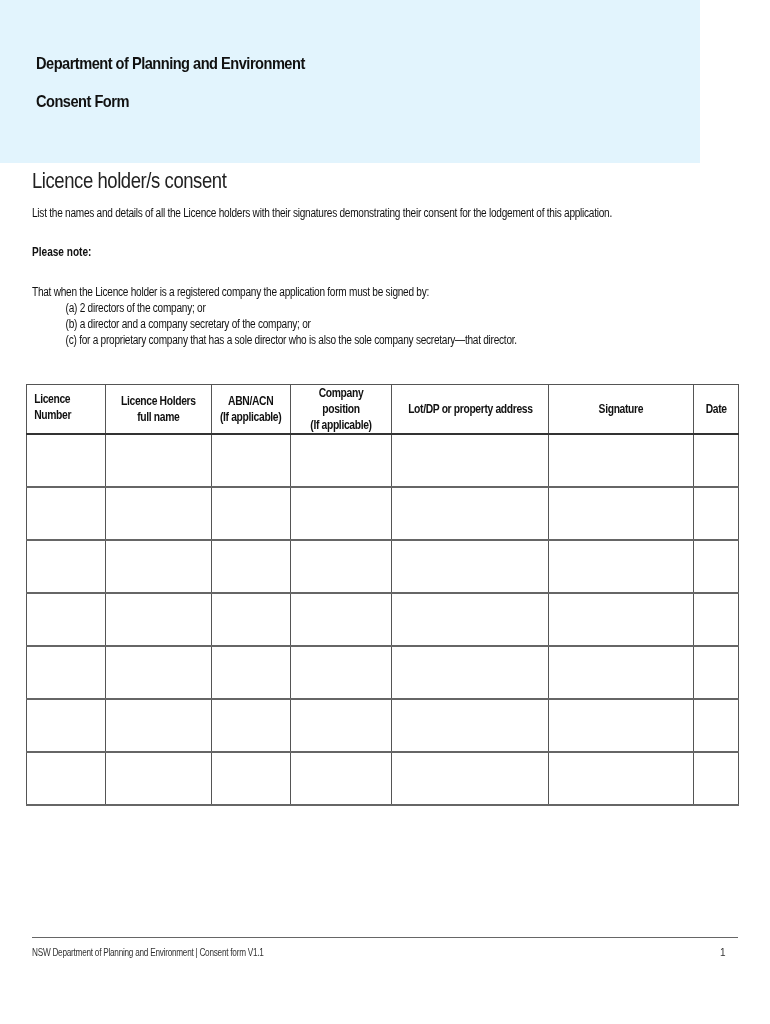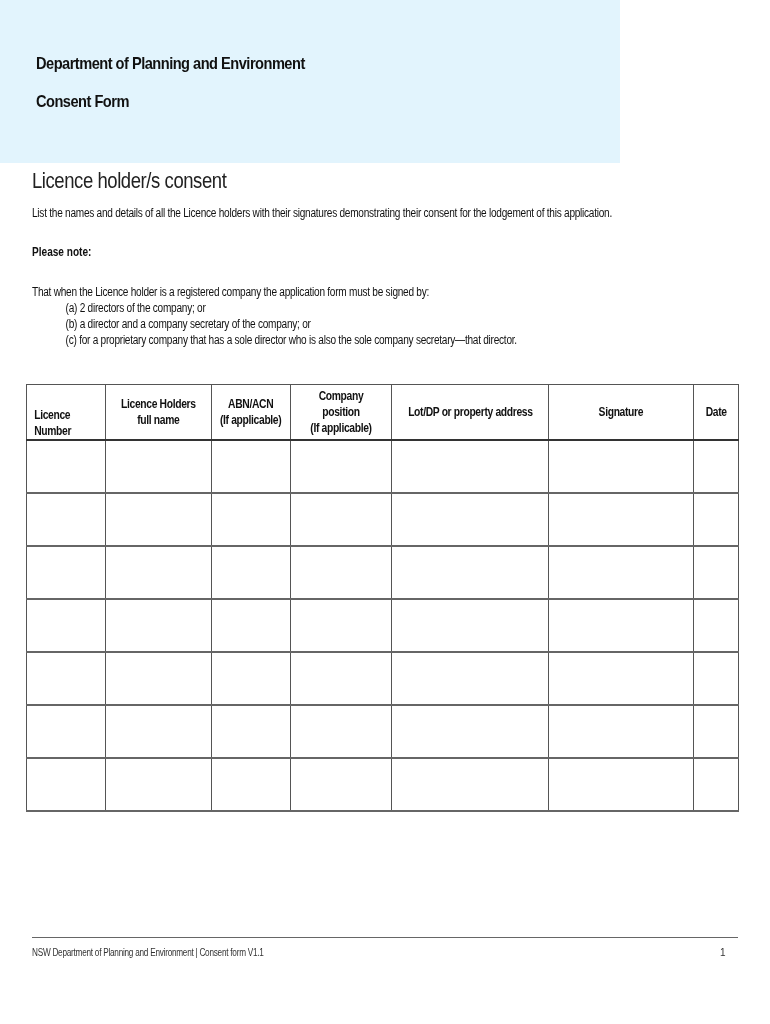--- a/index.html
+++ b/index.html
@@ -1,20 +1,20 @@
 <!DOCTYPE html>
 <html><head>
 <meta charset="utf-8">
 <style>
   * { box-sizing: border-box; margin: 0; padding: 0; }
   html, body { width: 770px; height: 1024px; background: #ffffff; overflow: hidden; }
   body { position: relative; font-family: "Liberation Sans", sans-serif; color: #1a1a1a; }
 
   .header-band {
-    position: absolute; left: 0; top: 0; width: 620px; height: 163px;
+    position: absolute; left: 0; top: 0; width: 700px; height: 163px;
     background: #e2f4fd;
   }
   .dept-name {
     position: absolute; left: 36px; top: 54px;
     font-family: "Liberation Sans", sans-serif; font-weight: bold;
     font-size: 17px; letter-spacing: -0.6px; transform: scaleX(0.86); transform-origin: left top;
     color: #111;
   }
   .form-title {
     position: absolute; left: 36px; top: 92px;
@@ -60,21 +60,21 @@
     border-collapse: collapse; table-layout: fixed;
   }
   table.consent th, table.consent td {
     border: 1px solid #555;
   }
   table.consent th {
     height: 42px; font-size: 12px; font-weight: bold; color: #111;
     text-align: center; vertical-align: middle; line-height: 16px;
     border-bottom: 2px solid #333; padding: 0 2px; letter-spacing: -0.4px;
   }
-  table.consent th.first { text-align: left; vertical-align: top; padding-top: 22px; }
+  table.consent th.first { text-align: left; vertical-align: top; padding-top: 6px; }
   table.consent th .hdr { display: inline-block; transform: scaleX(0.86); }
   table.consent td { height: 53px; }
   table.consent tr.data-row td { border-bottom: 2px solid #666; }
 
   .footer-rule {
     position: absolute; left: 32px; top: 937px; width: 706px; height: 0;
     border-top: 1px solid #666;
   }
   .footer-text {
     position: absolute; left: 32px; top: 947px; white-space: nowrap;

